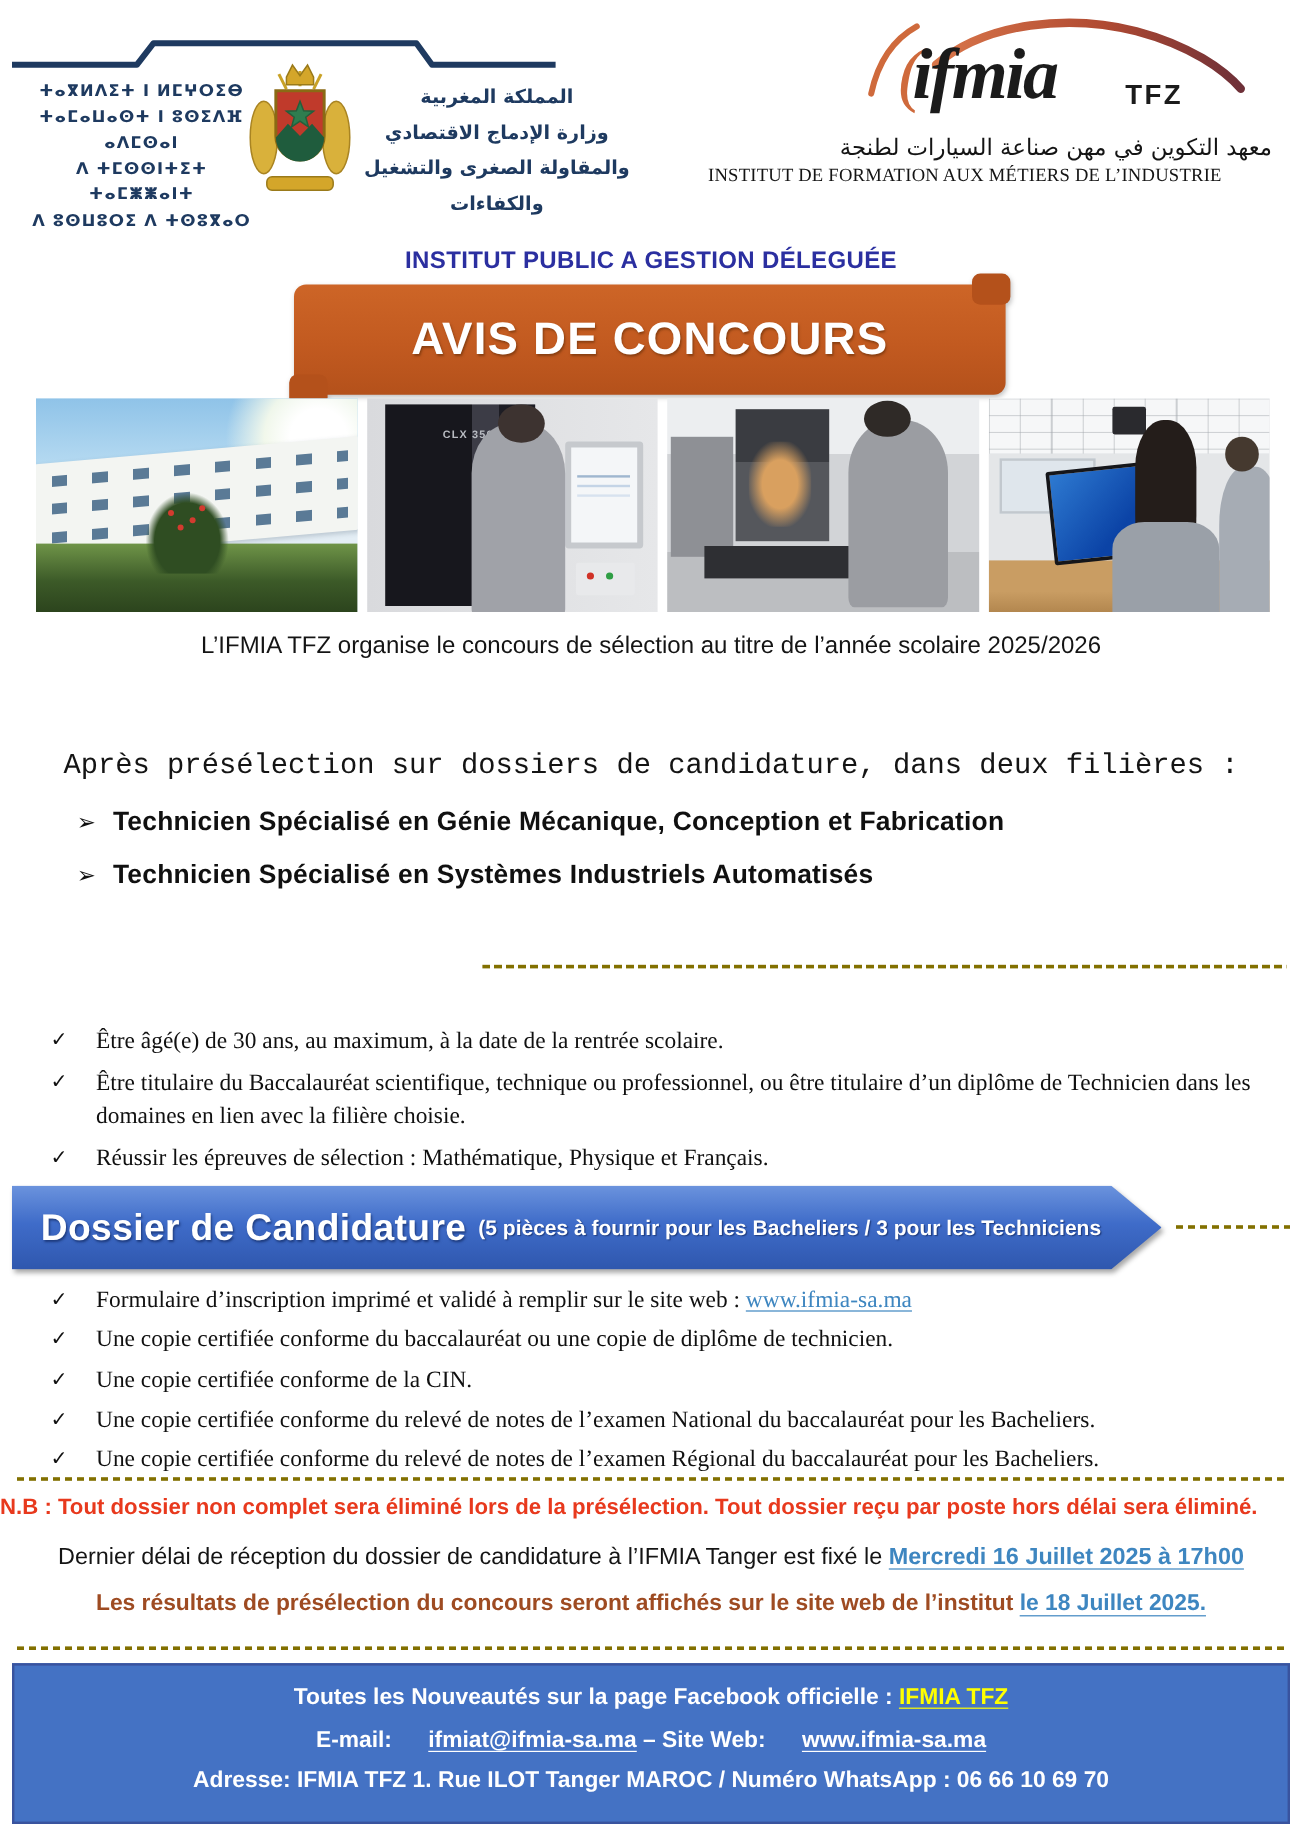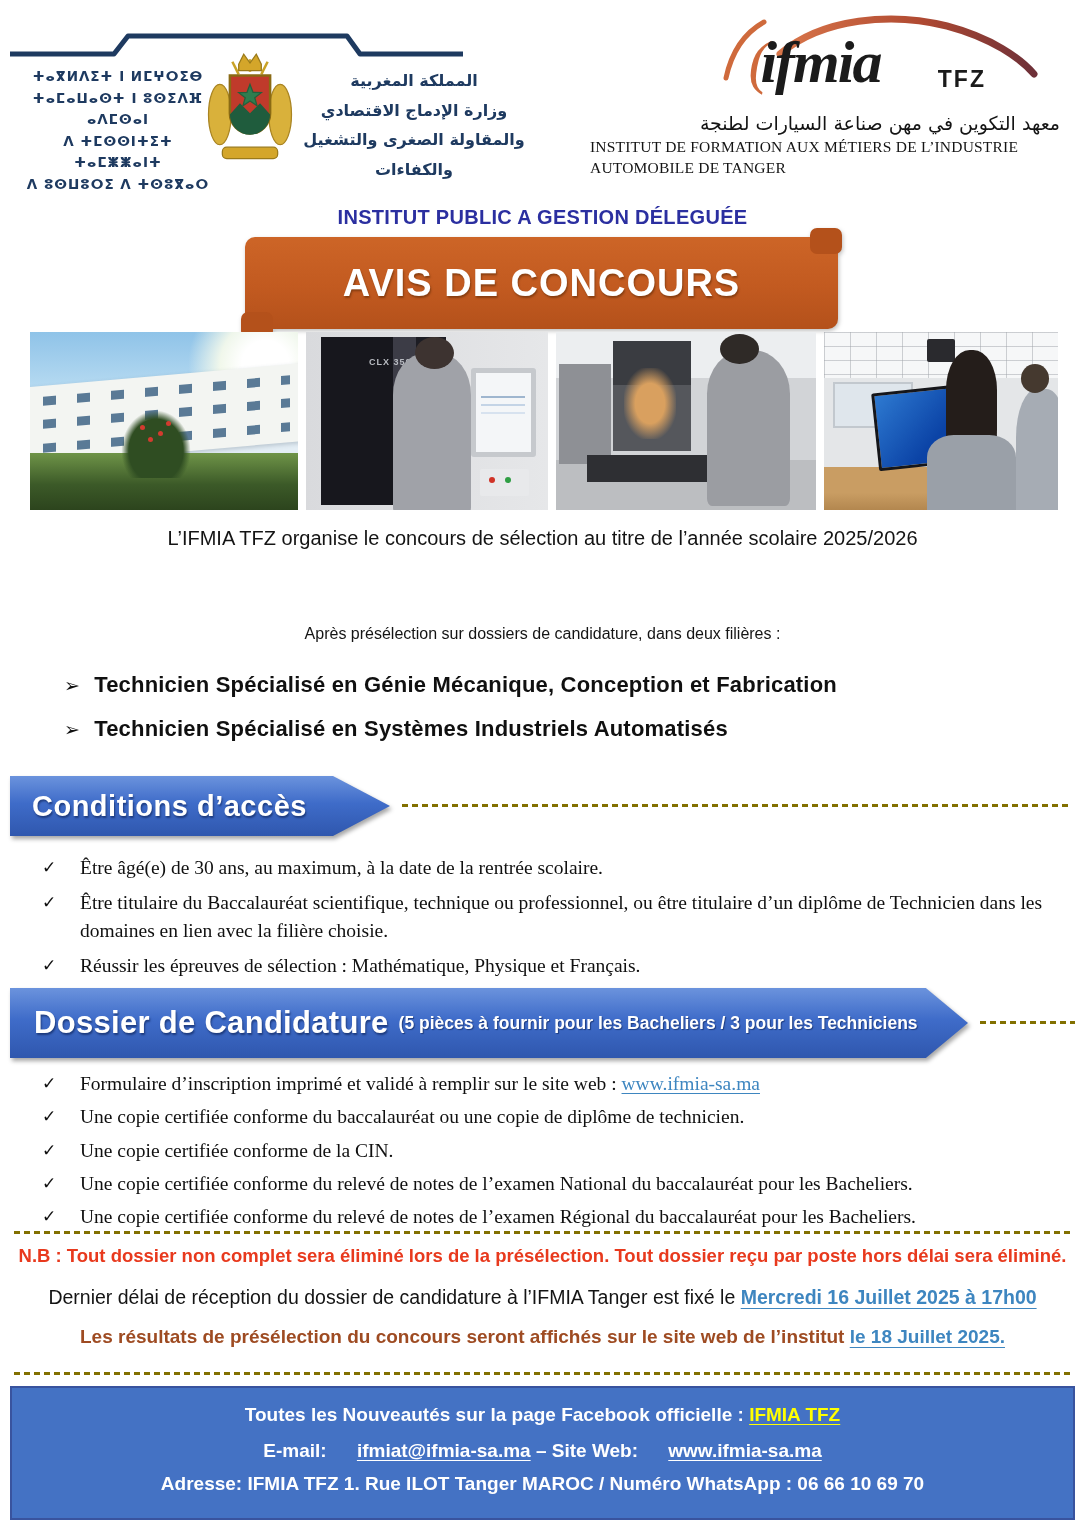--- a/index.html
+++ b/index.html
@@ -138,21 +138,21 @@
   .p4-man-head { position:absolute; right:4%; top:18%; width:12%; height:16%;
     background:#45392f; border-radius:50%; }
   .p4-man-body { position:absolute; right:-4%; top:32%; width:22%; height:68%;
     background:#a6acb4; border-radius:40% 40% 0 0; }
 
   
   .intro  { position:absolute; left:0; top:527px; width:100%; text-align:center; font-size:20px; color:#141414; }
   .dates  { position:absolute; left:0; top:576px; width:100%; text-align:center;
             font-size:21px; font-weight:bold; color:#a34e13; }
   .dates span { text-decoration:underline; text-underline-offset:4px; }
-  .apres  { position:absolute; left:0; top:625px; width:100%; text-align:center; font-size:16px; color:#141414; }
+  .apres  { position:absolute; left:0; top:625px; width:100%; text-align:center; font-size:24px; color:#141414;font-family:Liberation Mono, monospace; }
 
   .filieres { position:absolute; left:64px; top:672px; width:980px; }
   .filiere { display:flex; align-items:baseline; gap:14px; font-size:22px; font-weight:bold;
              color:#101010; margin-bottom:18px; letter-spacing:.2px; }
   .filiere .bullet { font-size:19px; font-weight:normal; }
 
   
   .ribbon {
     position:absolute; color:#fff; font-weight:bold;
     filter:drop-shadow(2px 3px 2px rgba(0,0,0,.35));
@@ -183,21 +183,21 @@
   
   .checklist { position:absolute; font-family:"Liberation Serif", serif; font-size:19.5px; color:#101010; }
   .cond-list { left:42px; top:854px; width:1008px; }
   .doss-list { left:42px; top:1070px; width:1012px; }
   .check-item { display:flex; gap:22px; line-height:1.4; margin-bottom:6px; }
   .cond-list .check-item { margin-bottom:8px; }
   .check-mark { font-family:"DejaVu Sans", sans-serif; font-size:17px; flex:0 0 16px; padding-top:2px; }
   .weblink { color:#3e86c0; text-decoration:underline; text-underline-offset:3px; cursor:pointer; }
 
   
-  .nb { position:absolute; left:0; top:1245px; width:100%; text-align:center;
+  .nb { position:absolute; left:0; top:1245px; width:100%; text-align:left;
         color:#e8391d; font-weight:bold; font-size:18.5px; }
   .deadline { position:absolute; left:0; top:1286px; width:100%; text-align:center;
         font-size:19.5px; color:#141414; }
   .bluelink { color:#3e86c0; font-weight:bold; text-decoration:underline; text-underline-offset:4px; cursor:pointer; }
   .results { position:absolute; left:0; top:1326px; width:100%; text-align:center;
         font-size:19px; font-weight:bold; color:#9e4b22; }
 
   
   .footer {
     position:absolute; left:10px; top:1386px; width:1065px; height:134px;
@@ -259,21 +259,20 @@
         <path d="M14 66 C20 38 34 20 52 10" fill="none" stroke="#cf6a3c" stroke-width="5" stroke-linecap="round"></path>
       </svg>
       <div class="logo-word">
         <span class="logo-paren">(</span><span>ifmia</span>
       </div>
       <div class="logo-tfz">TFZ</div>
     </div>
     <div class="logo-ar" dir="rtl">معهد التكوين في مهن صناعة السيارات لطنجة</div>
     <div class="logo-caption">
       <div>INSTITUT DE FORMATION AUX MÉTIERS DE L’INDUSTRIE</div>
-      <div>AUTOMOBILE DE TANGER</div>
     </div>
   </div>
 
   <div class="subtitle">INSTITUT PUBLIC A GESTION DÉLEGUÉE</div>
 
   <div class="banner">
     <div class="banner-text">AVIS DE CONCOURS</div>
   </div>
 
   <div class="photos">
@@ -332,25 +331,20 @@
     <div class="filiere">
       <span class="bullet">➢</span>
       <span>Technicien Spécialisé en Génie Mécanique, Conception et Fabrication</span>
     </div>
     <div class="filiere">
       <span class="bullet">➢</span>
       <span>Technicien Spécialisé en Systèmes Industriels Automatisés</span>
     </div>
   </div>
 
-  <div class="ribbon ribbon1">
-    <div class="ribbon-inner">
-      <span class="ribbon1-label">Conditions d’accès</span>
-    </div>
-  </div>
   <div class="dash dash1"></div>
 
   <div class="checklist cond-list">
     <div class="check-item">
       <span class="check-mark">✓</span>
       <span>Être âgé(e) de 30 ans, au maximum, à la date de la rentrée scolaire.</span>
     </div>
     <div class="check-item">
       <span class="check-mark">✓</span>
       <span>Être titulaire du Baccalauréat scientifique, technique ou professionnel, ou être titulaire d’un diplôme de Technicien dans les domaines en lien avec la filière choisie.</span>

